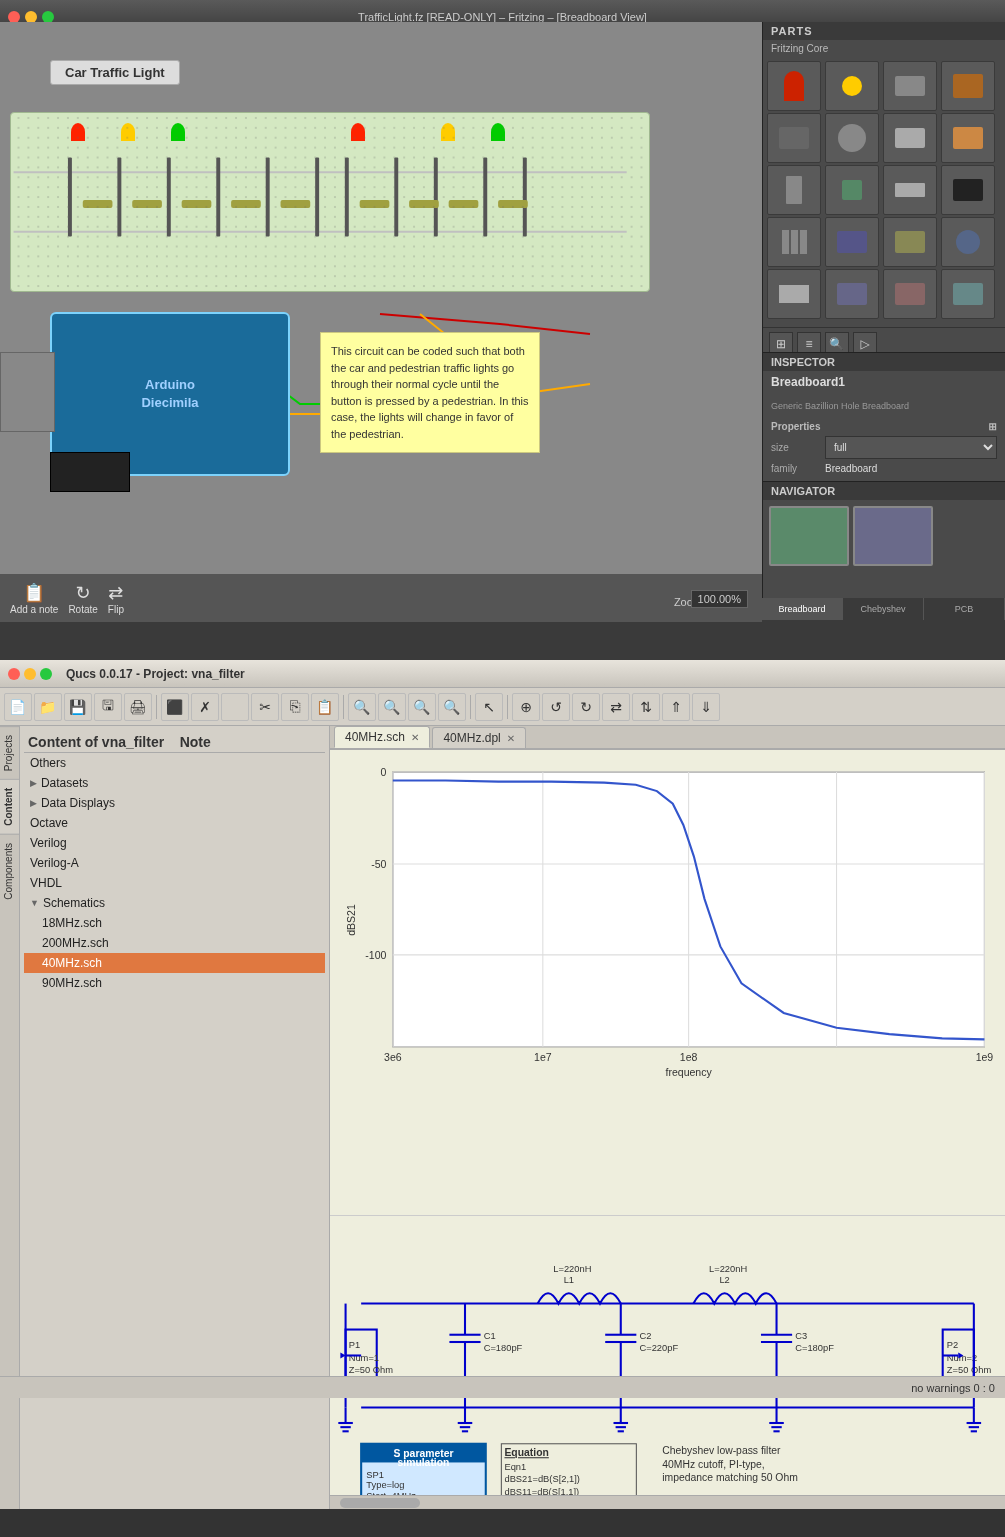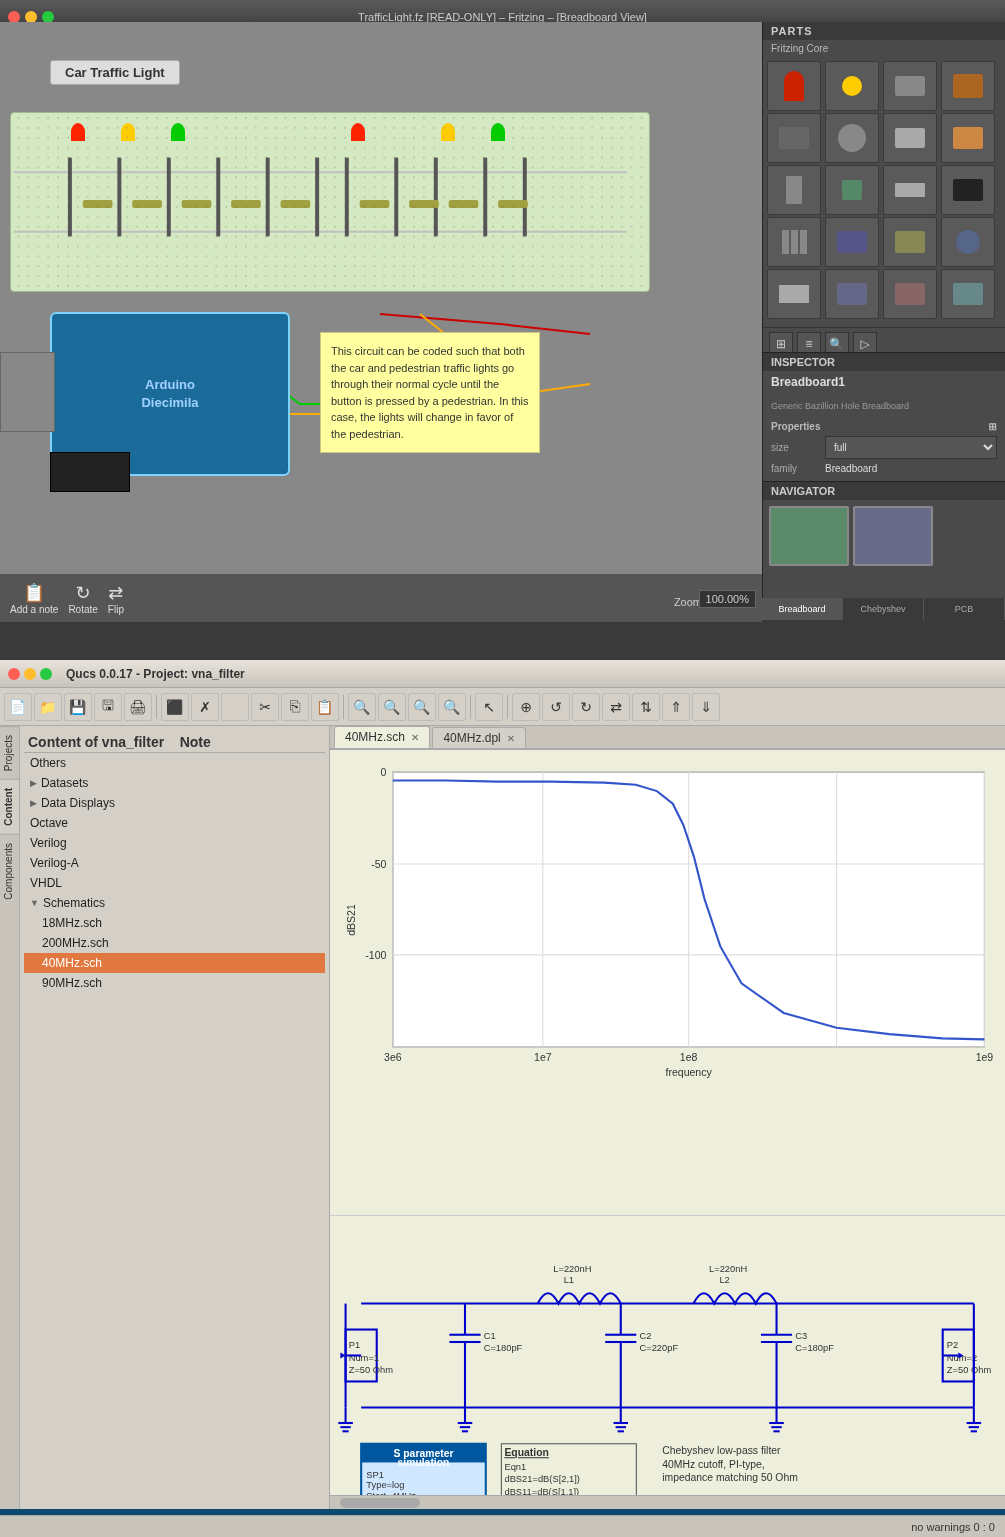--- a/index.html
+++ b/index.html
@@ -177,21 +177,21 @@
       color: #ccc;
       font-size: 11px;
     }
     .zoom-value {
       background: #333;
       border: 1px solid #666;
       color: #ccc;
       font-size: 11px;
       padding: 2px 6px;
       position: absolute;
-      right: 6px;
+      right: 14px;
       bottom: 14px;
     }
 
     
     .right-panel {
       position: absolute;
       top: 22px;
       right: 0;
       width: 243px;
       height: 598px;
@@ -322,22 +322,22 @@
       align-items: center;
       justify-content: center;
       border-right: 1px solid #555;
       cursor: pointer;
     }
     .view-tab.active { color: #fff; background: #555; }
 
     
     #qucs-section {
       width: 1005px;
-      height: 877px;
-      background: #0c4a6e;
+      height: 738px;
+      background: #701a75;
       position: absolute;
       top: 660px;
     }
 
     .qucs-titlebar {
       width: 100%;
       height: 28px;
       background: linear-gradient(to bottom, #e8e4dc, #c8c4bc);
       display: flex;
       align-items: center;

